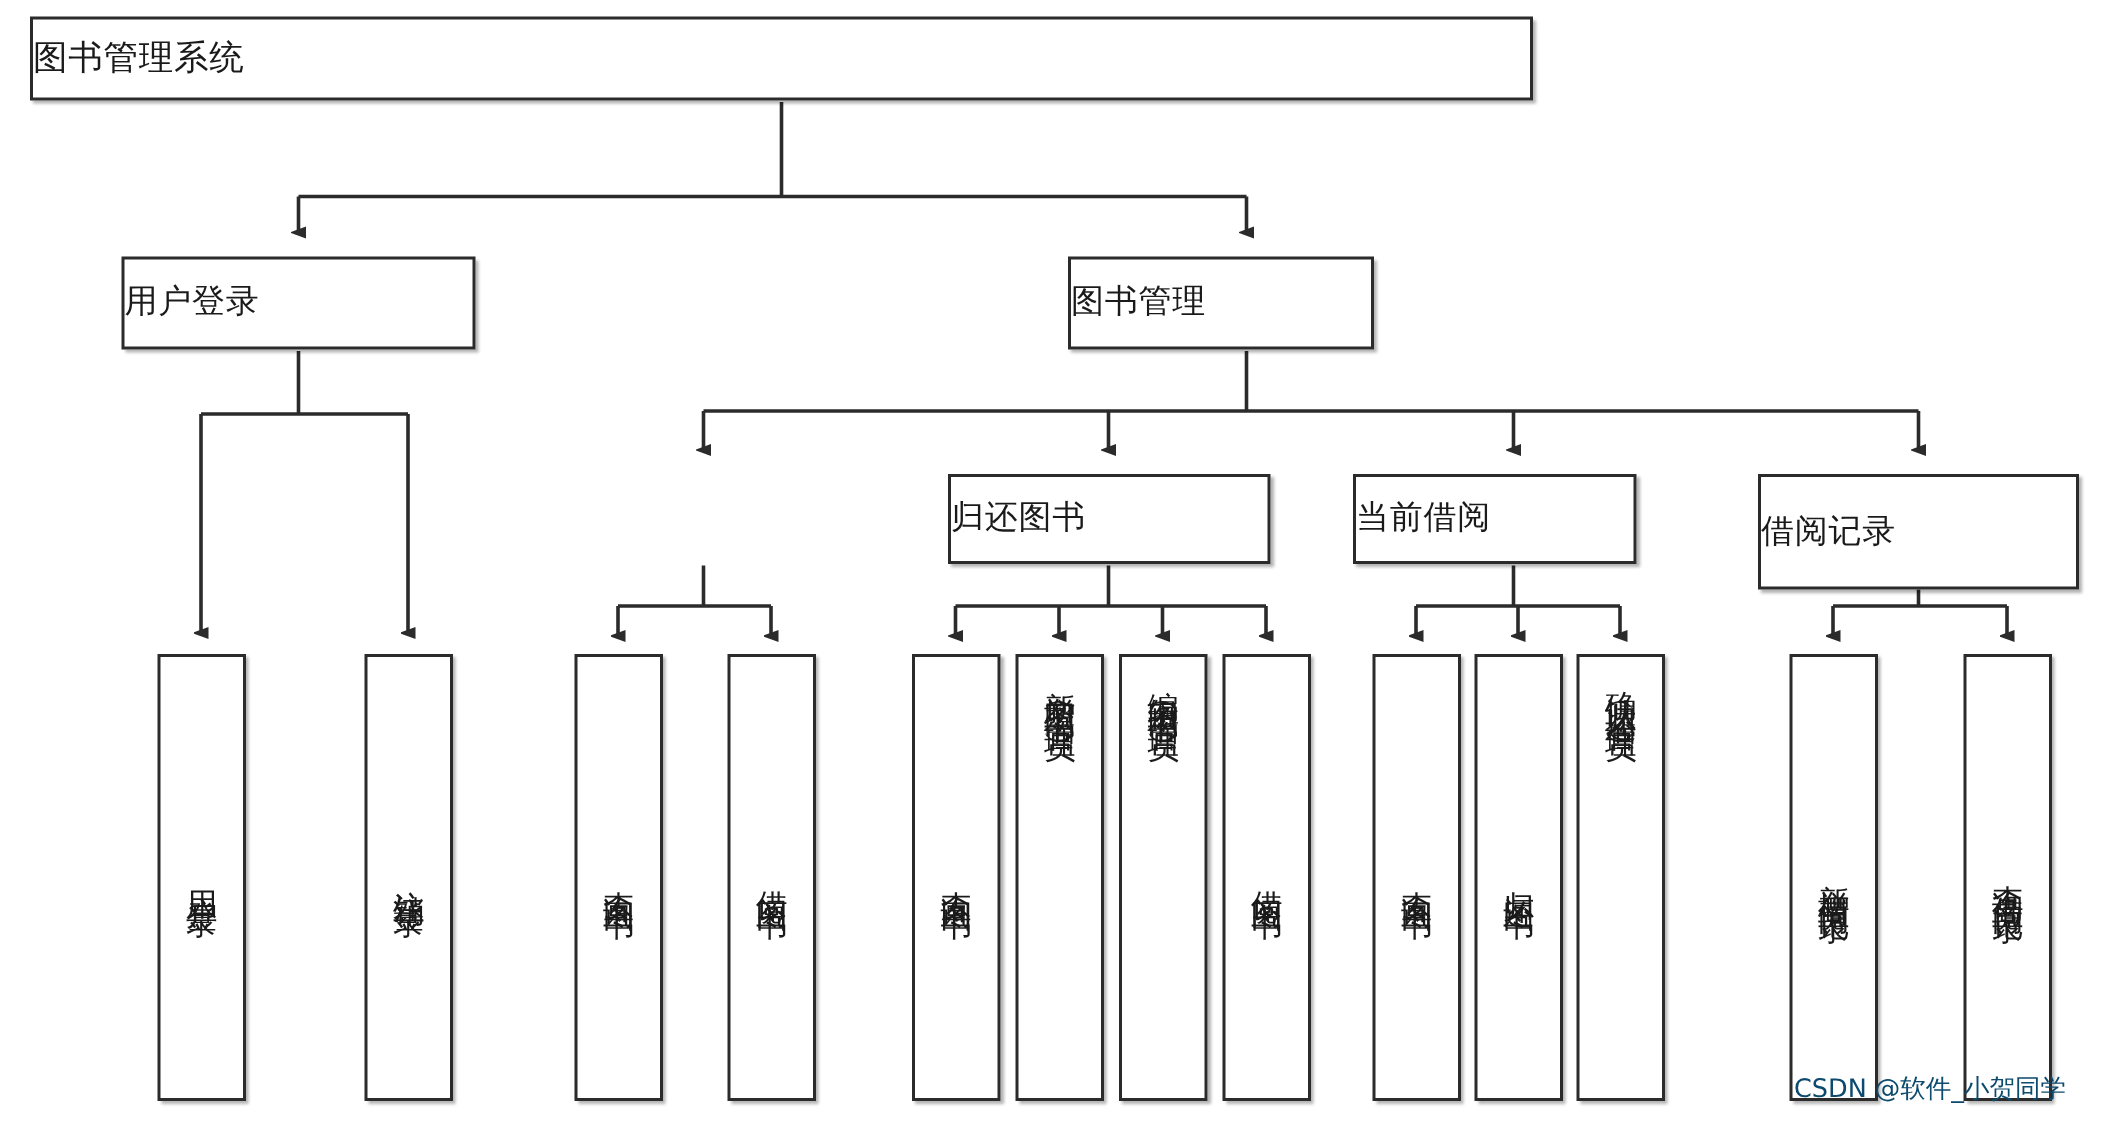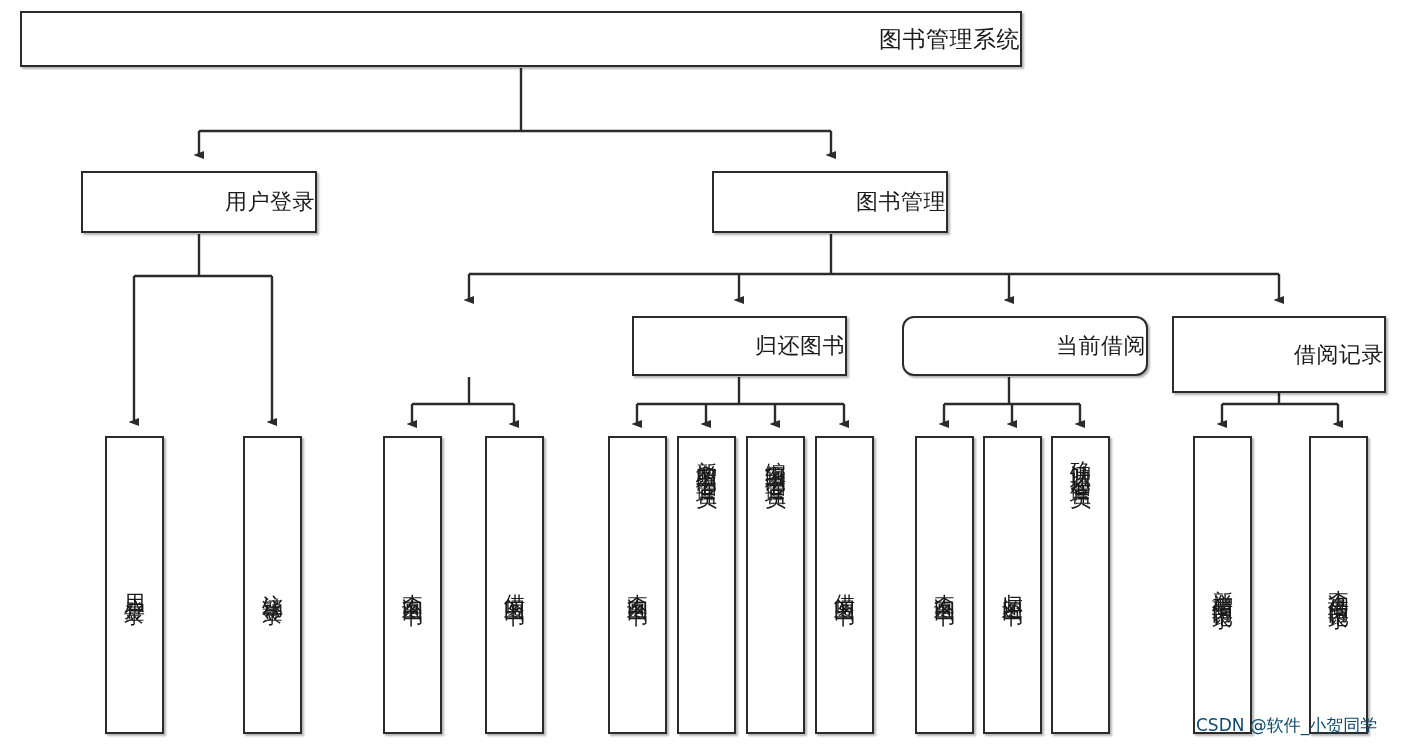--- a/index.html
+++ b/index.html
@@ -26,21 +26,21 @@
     pointer-events: none;
   }
   .node {
     position: absolute;
     box-sizing: border-box;
     background: #ffffff;
     border: 2px solid #2b2b2b;
     box-shadow: 2px 2px 2px rgba(0,0,0,0.30);
     display: flex;
     align-items: center;
-    justify-content: flex-end;
+    justify-content: flex-start;
     color: #1a1a1a;
     z-index: 2;
   }
   .node .label {
     display: block;
     text-align: center;
     line-height: 1.15;
     white-space: nowrap;
   }
   
@@ -133,28 +133,28 @@
     </g>
   </svg>
 
   <div class="node horiz root" style="left:20px; top:11px; width:1002px; height:56px;">
     <span class="label">图书管理系统</span>
   </div>
 
   <div class="node horiz" style="left:81px; top:171px; width:236px; height:62px;">
     <span class="label">用户登录</span>
   </div>
-  <div class="node horiz" style="left:712px; top:171px; width:236px; height:62px;padding-left:38px;">
+  <div class="node horiz" style="left:712px; top:171px; width:204px; height:62px;">
     <span class="label">图书管理</span>
   </div>
 
   <div class="node horiz" style="left:632px; top:316px; width:215px; height:60px;">
     <span class="label">归还图书</span>
   </div>
-  <div class="node horiz" style="left:902px; top:316px; width:246px; height:60px;border-radius:12px;">
+  <div class="node horiz" style="left:902px; top:316px; width:189px; height:60px;">
     <span class="label">当前借阅</span>
   </div>
   <div class="node horiz" style="left:1172px; top:316px; width:214px; height:77px;">
     <span class="label">借阅记录</span>
   </div>
 
   <div class="node vert mid" style="left:105px; top:436px; width:59px; height:298px;">
     <span class="label">用户登录</span>
   </div>
   <div class="node vert mid" style="left:243px; top:436px; width:59px; height:298px;">

